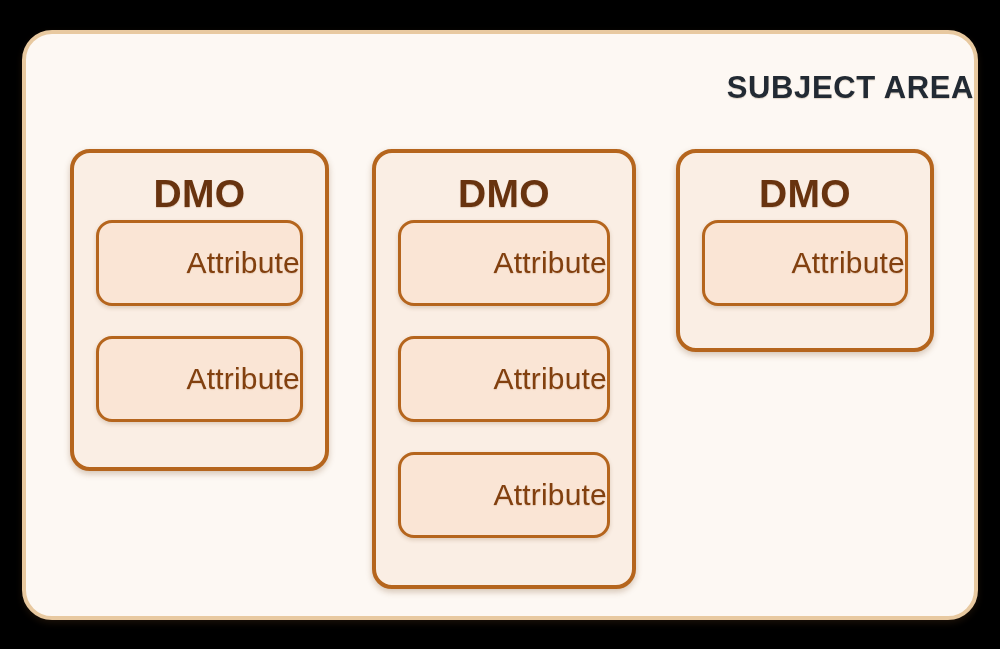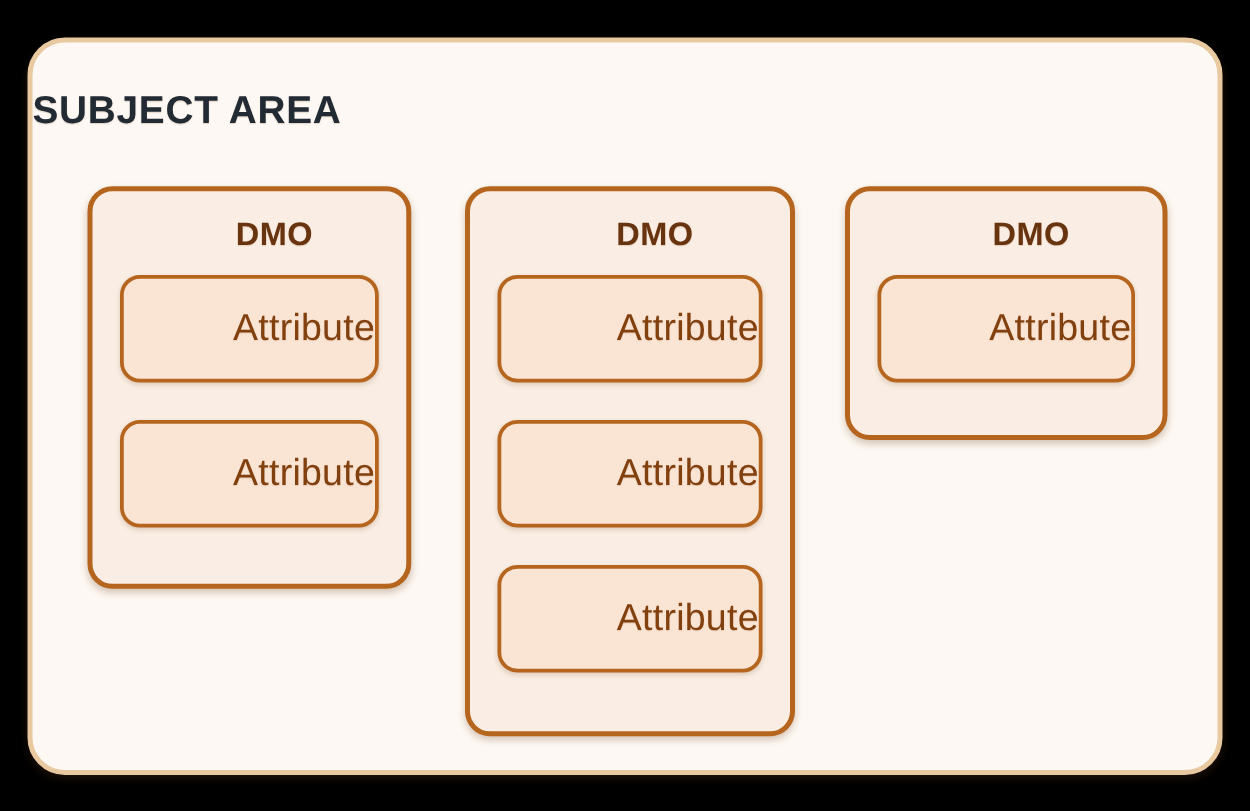--- a/index.html
+++ b/index.html
@@ -36,21 +36,21 @@
     border: 4px solid #e8c9a0;
     border-radius: 30px;
     box-shadow: 0 3px 7px rgba(90, 55, 25, 0.30);
   }
 
   .subject-title {
     position: absolute;
     left: 0;
     top: 36px;
     width: 100%;
-    text-align: left;
+    text-align: right;
     font-size: 31px;
     font-weight: bold;
     letter-spacing: 0.6px;
     color: #222a33;
     text-shadow: 0 1px 1px rgba(180,160,140,0.45);
     user-select: none;
   }
 
   
   .dmo {
@@ -61,27 +61,26 @@
     border-radius: 20px;
     box-shadow: 0 3px 6px rgba(110, 65, 20, 0.28);
   }
 
   .dmo-title {
     position: absolute;
     left: 0;
     top: 19px;
     width: 100%;
     text-align: center;
-    font-size: 26px;
+    font-size: 39px;
     font-weight: bold;
     letter-spacing: 0.4px;
     color: #68330f;
     text-shadow: 0 1px 1px rgba(190,150,120,0.40);
     user-select: none;
-    margin-left: 20px;
   }
 
   .attr-stack {
     position: absolute;
     left: 22px;
     right: 22px;
     top: 67px;
     display: flex;
     flex-direction: column;
   }

